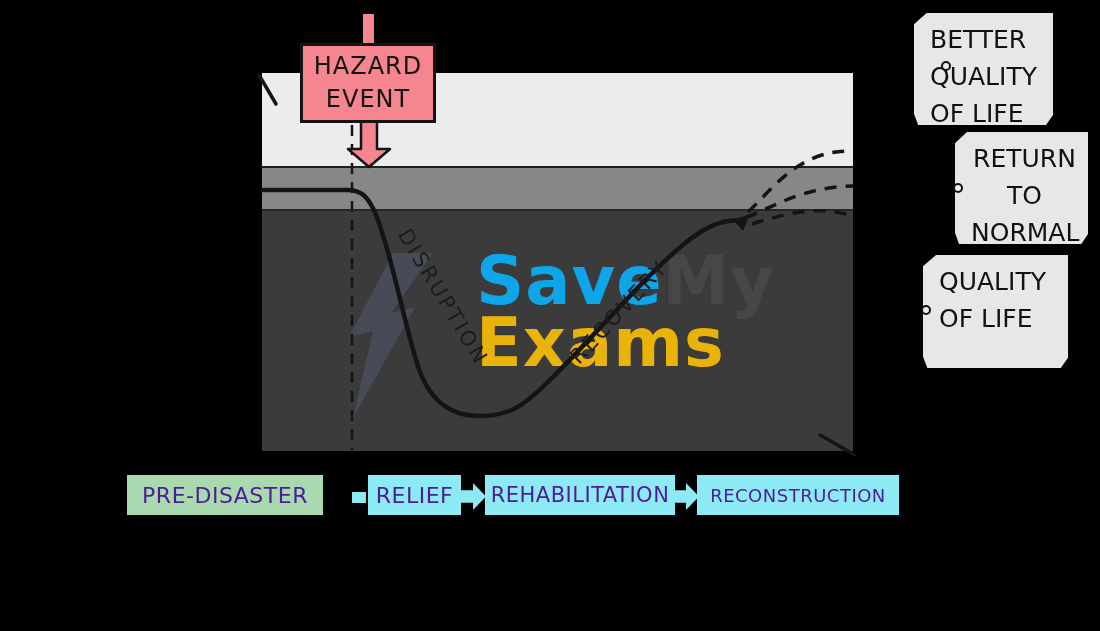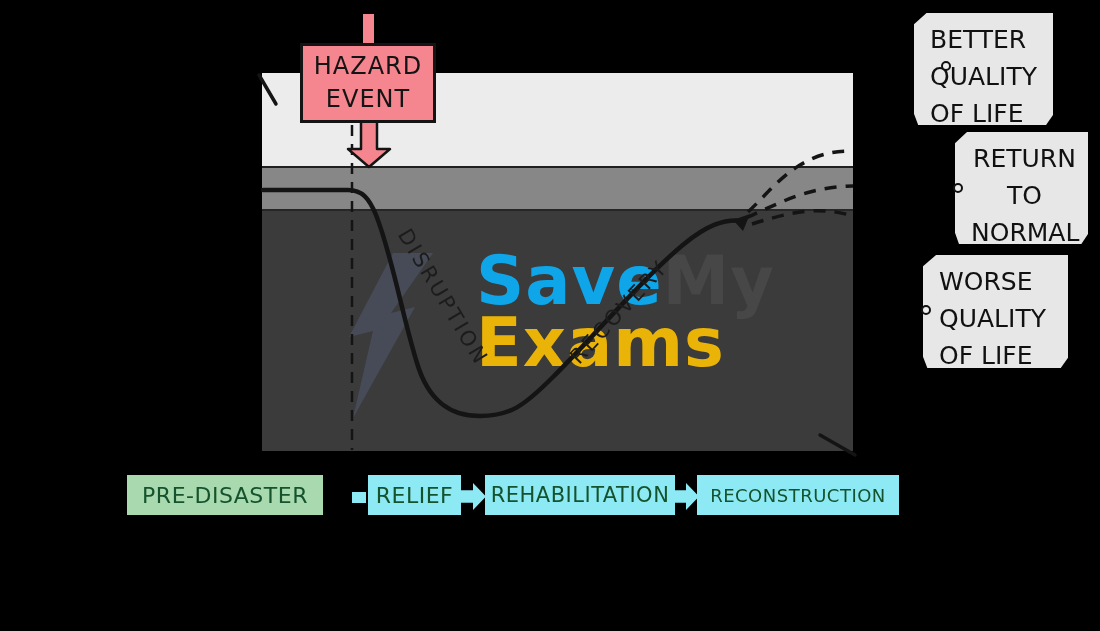--- a/index.html
+++ b/index.html
@@ -67,21 +67,21 @@
     background: #ededed; border: 2px solid #111; border-radius: 50%;
   }
   .dot-better { left: 941px; top: 61px; }
   .dot-normal { left: 953px; top: 183px; }
   .dot-worse  { left: 921px; top: 305px; }
 
   
   .phase {
     position: absolute; top: 475px; height: 40px; z-index: 4;
     display: flex; align-items: center; justify-content: center;
-    font-size: 22px; color: #14532d; letter-spacing: 0.5px; white-space: nowrap;
+    font-size: 22px; color: #4c1d95; letter-spacing: 0.5px; white-space: nowrap;
   }
   .phase-pre   { left: 127px; width: 196px; background: #a9d9ae; }
   .phase-cyan  { background: #8de9f4; }
   .phase-relief{ left: 368px; width: 93px;  }
   .phase-rehab { left: 485px; width: 190px; font-size: 21px; }
   .phase-recon { left: 697px; width: 202px; font-size: 18px; }
   .phase-dash {
     position: absolute; left: 352px; top: 492px; width: 14px; height: 11px;
     background: #8de9f4; z-index: 4;
   }
@@ -149,21 +149,20 @@
     <div>BETTER</div>
     <div>QUALITY</div>
     <div>OF LIFE</div>
   </div>
   <div class="outcome outcome-normal">
     <div>RETURN</div>
     <div>TO</div>
     <div>NORMAL</div>
   </div>
   <div class="outcome outcome-worse">
-    <div>WORSE</div>
     <div>QUALITY</div>
     <div>OF LIFE</div>
   </div>
   <div class="connector-dot dot-better"></div>
   <div class="connector-dot dot-normal"></div>
   <div class="connector-dot dot-worse"></div>
 
   <div class="phase phase-pre">PRE-DISASTER</div>
   <div class="phase-dash"></div>
   <div class="phase phase-cyan phase-relief">RELIEF</div>

